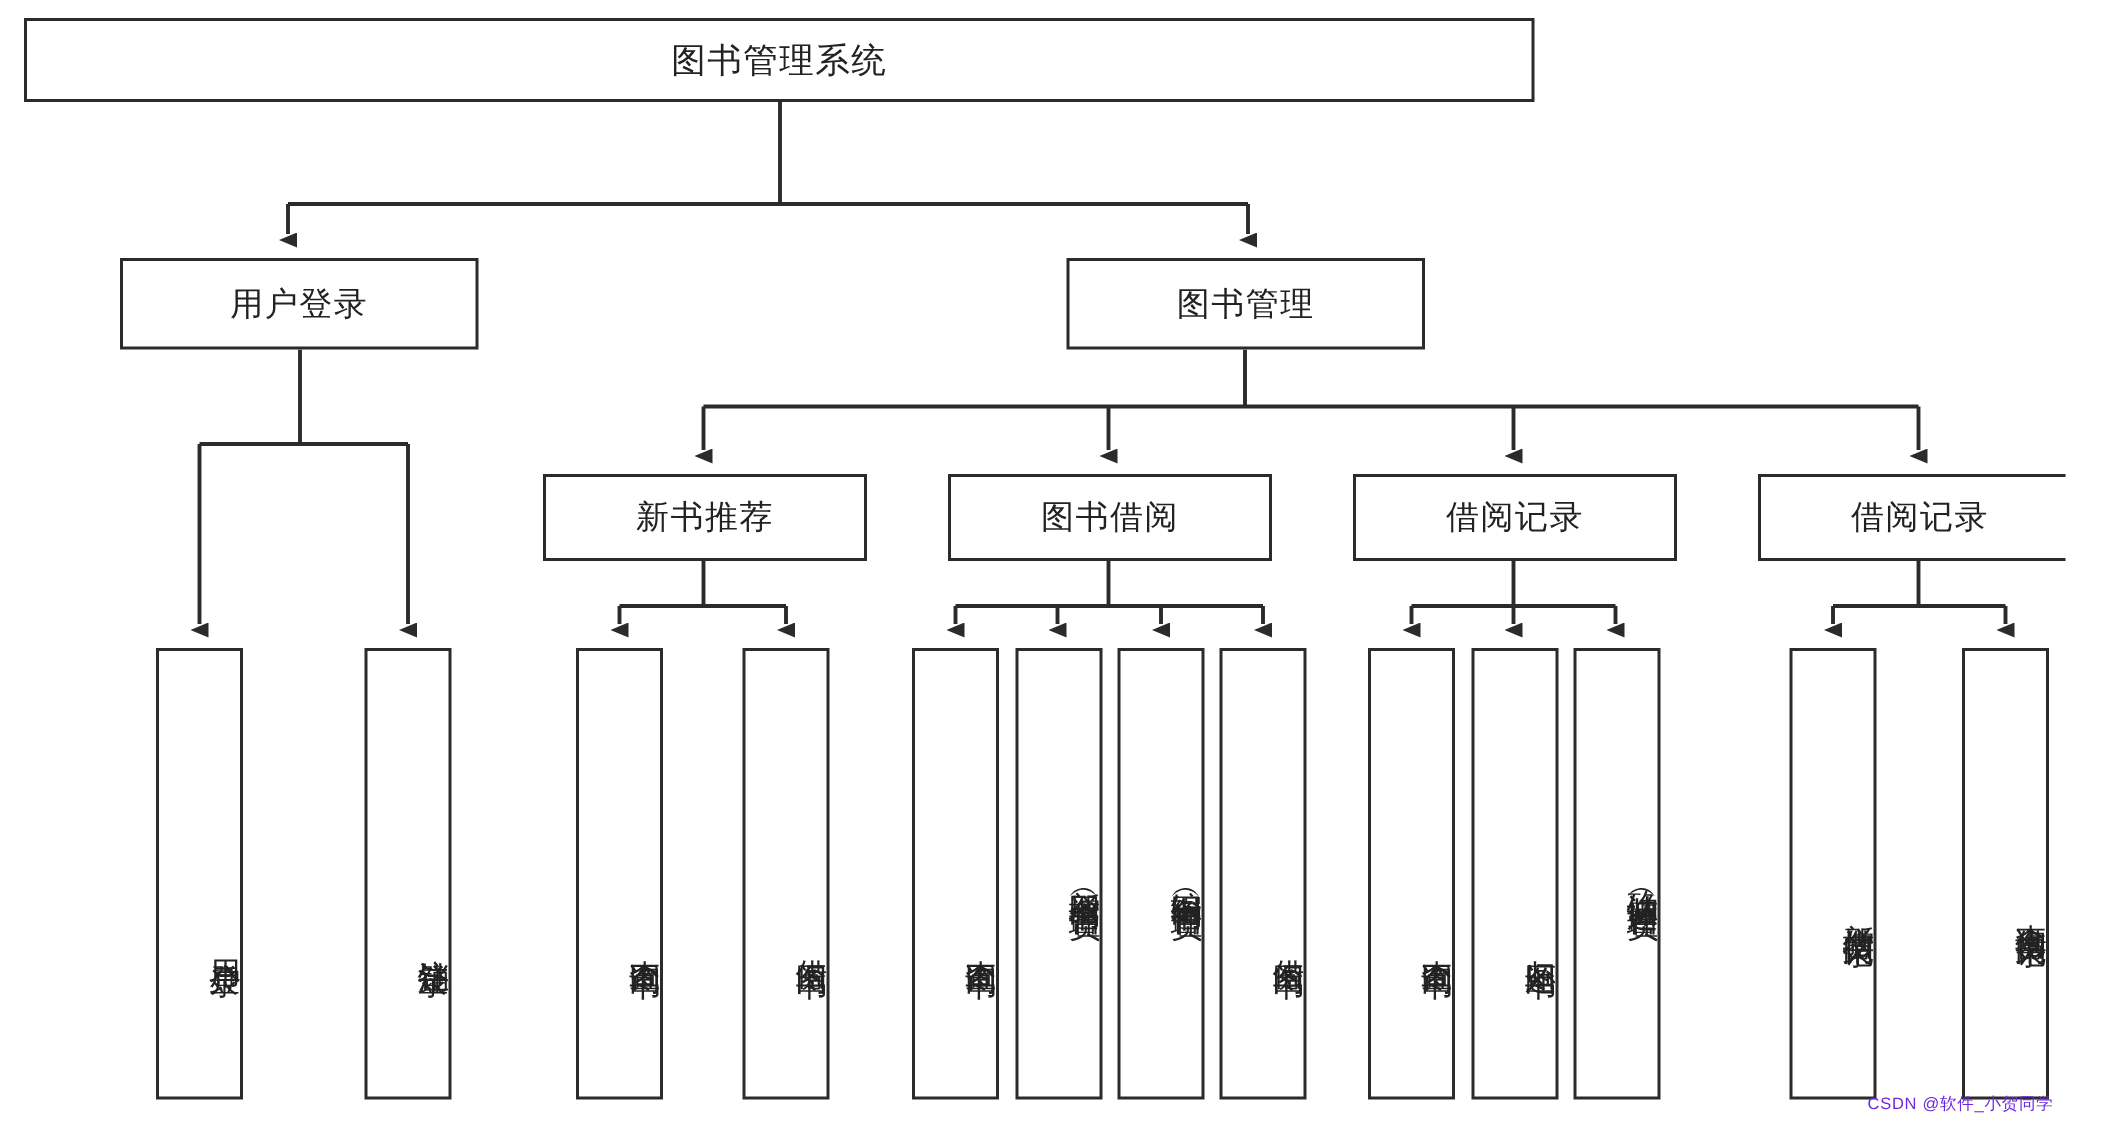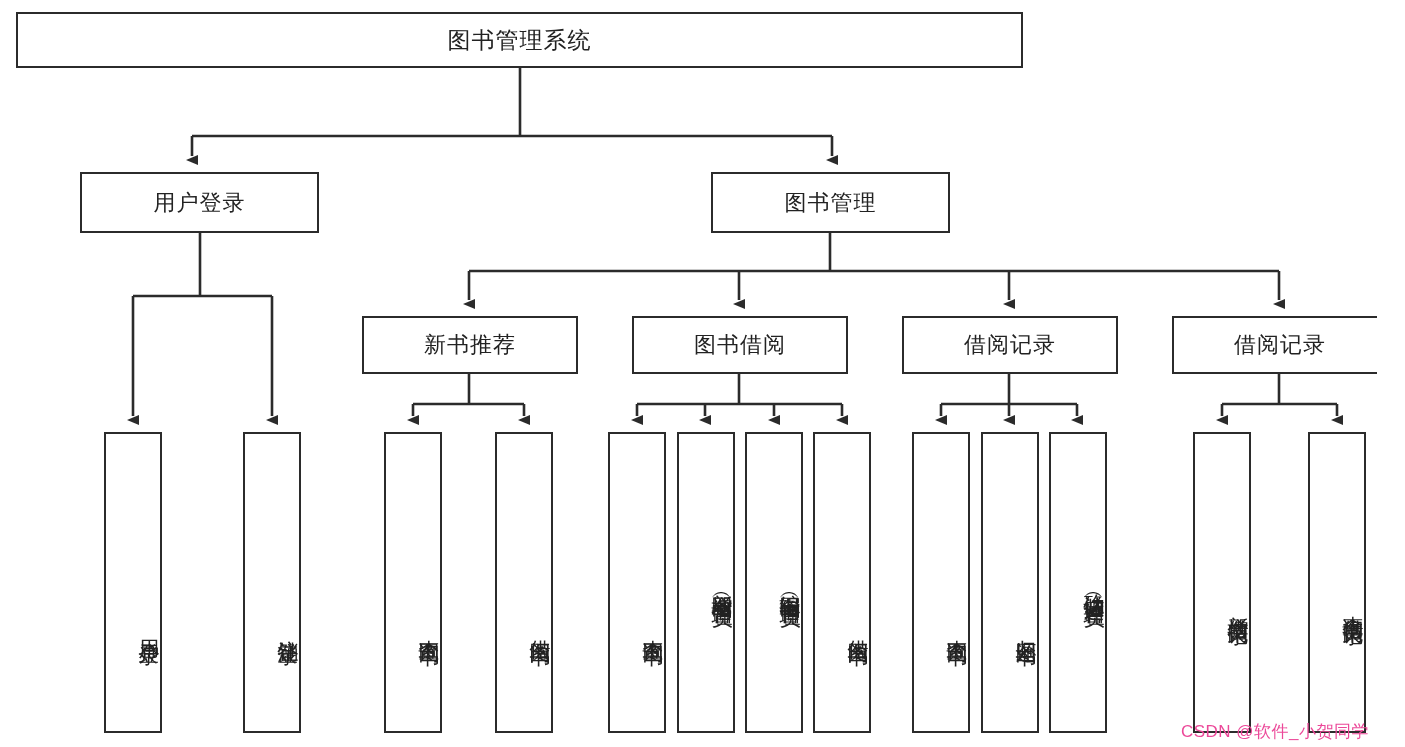--- a/index.html
+++ b/index.html
@@ -58,22 +58,22 @@
     text-orientation: upright;
     display: block;
   }
   .node.root {
     font-size: 23px;
   }
   .watermark {
     position: absolute;
     right: 8px;
     bottom: 4px;
-    font-size: 17px;
-    color: #ec4899;
+    font-size: 11px;
+    color: #6d28d9;
     letter-spacing: 0.5px;
     white-space: nowrap;
   }
 </style>
 </head>
 <body>
 
 <div id="canvas">
 
   <svg class="wires" viewBox="0 0 1405 747">

